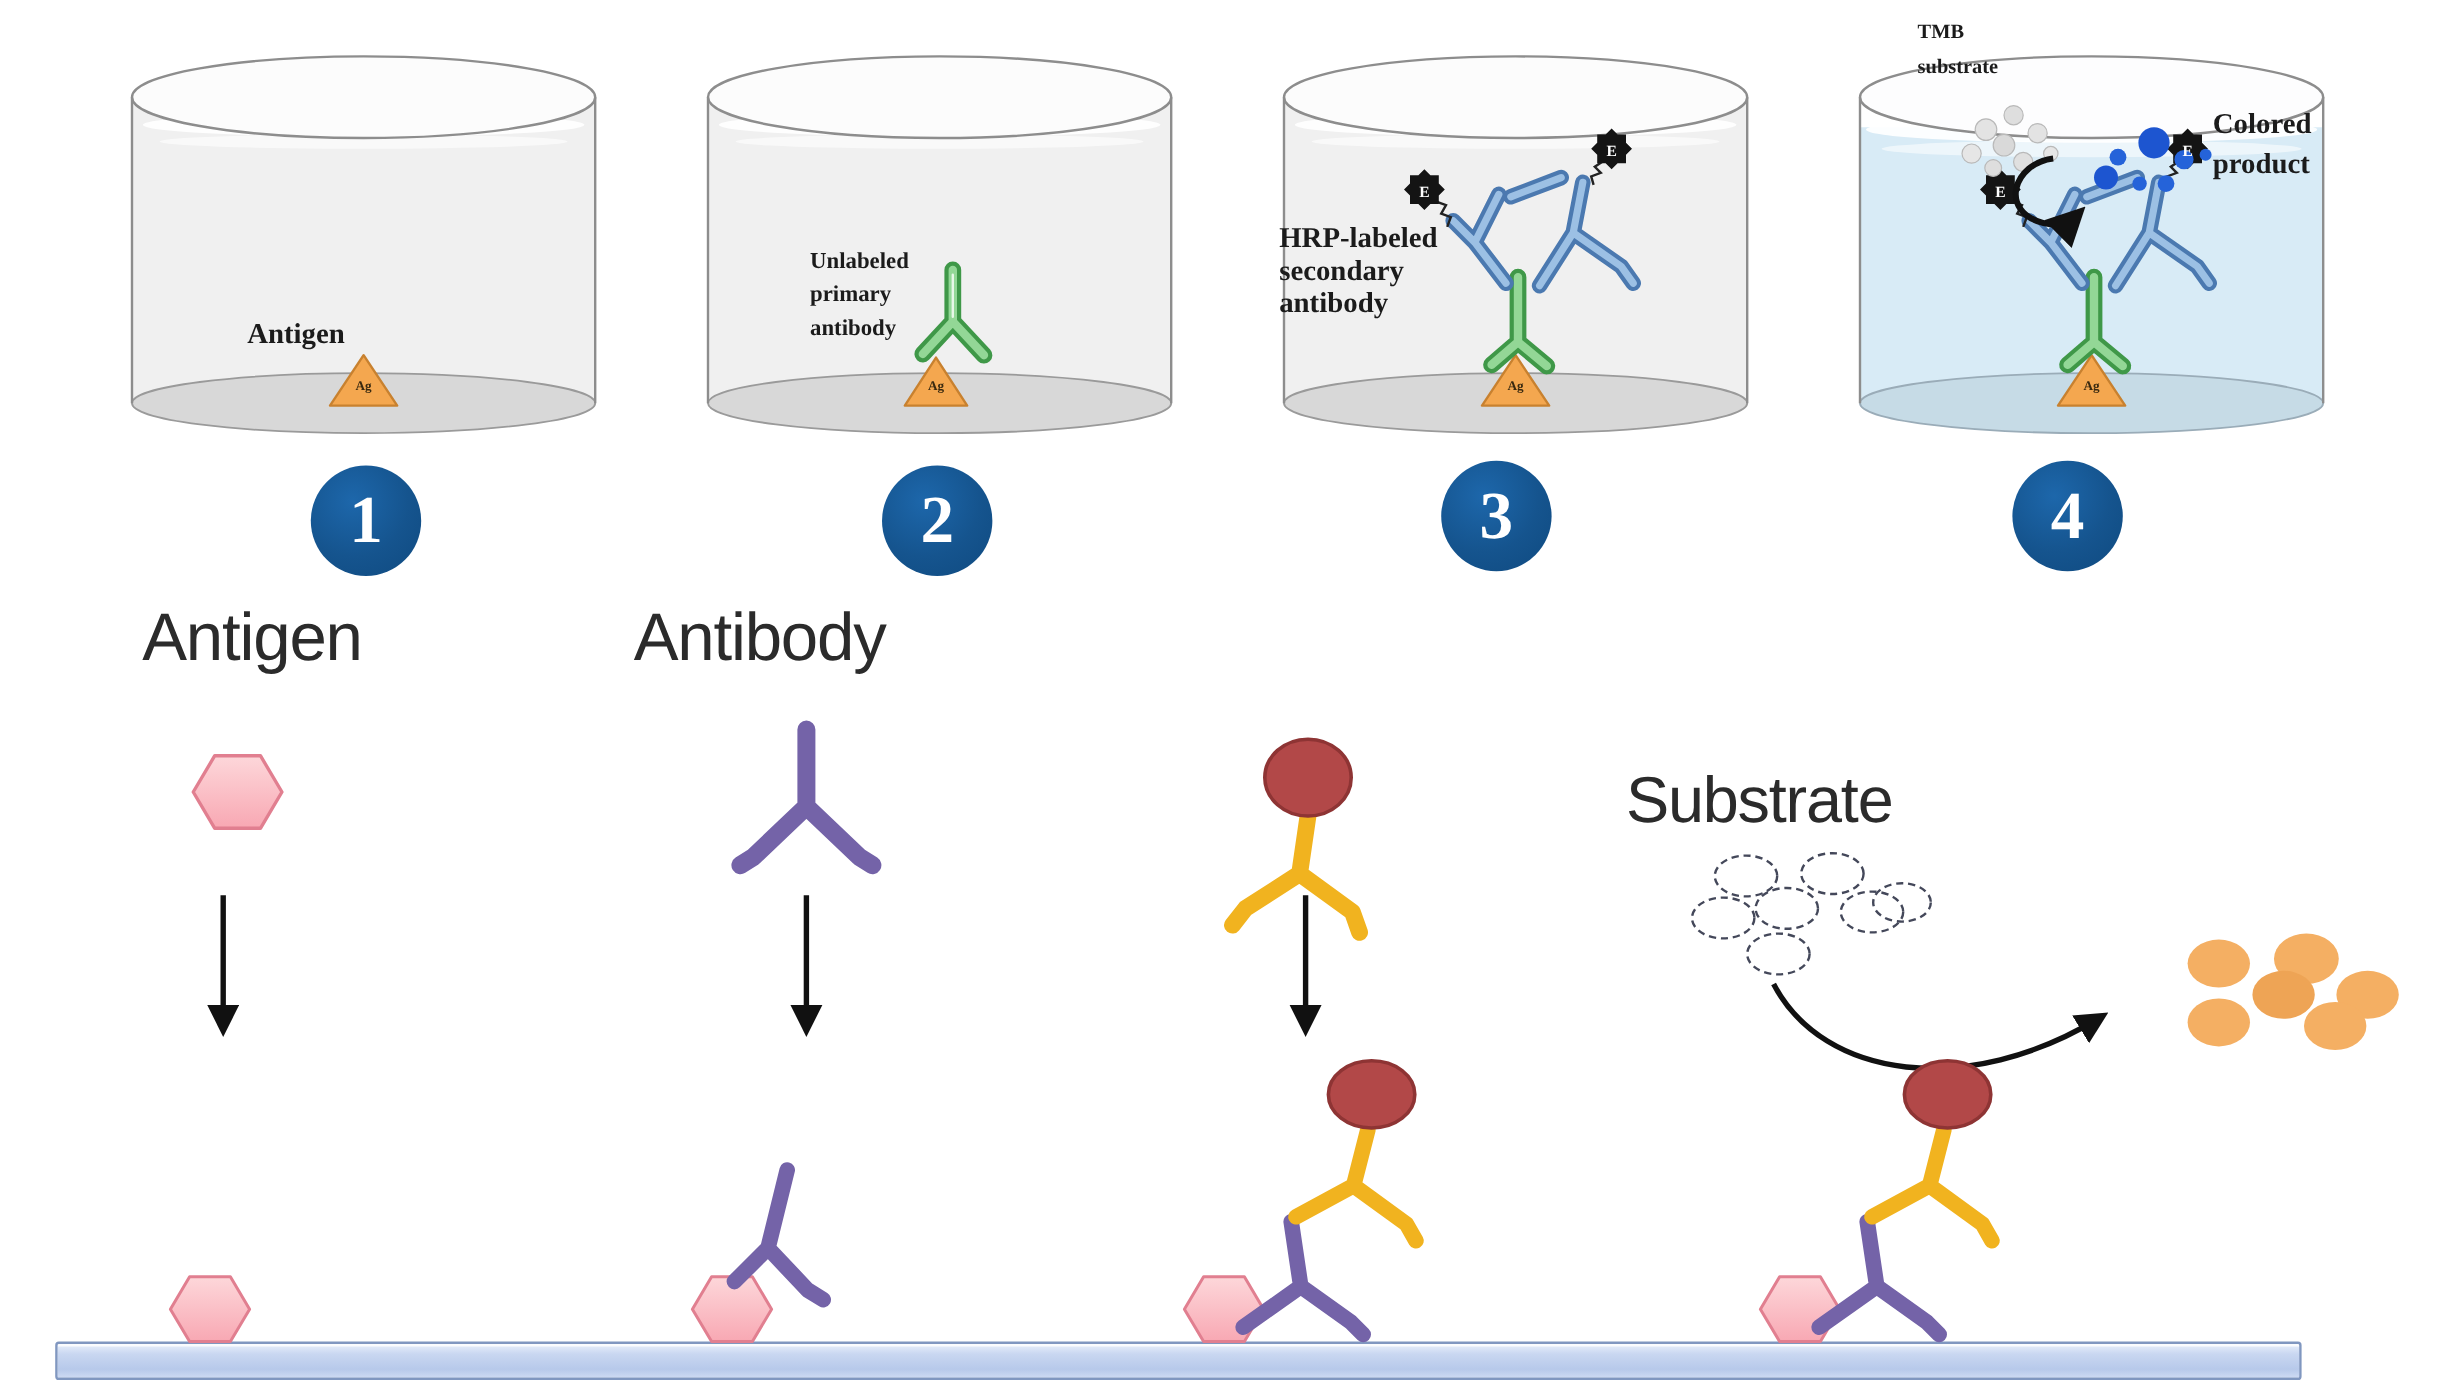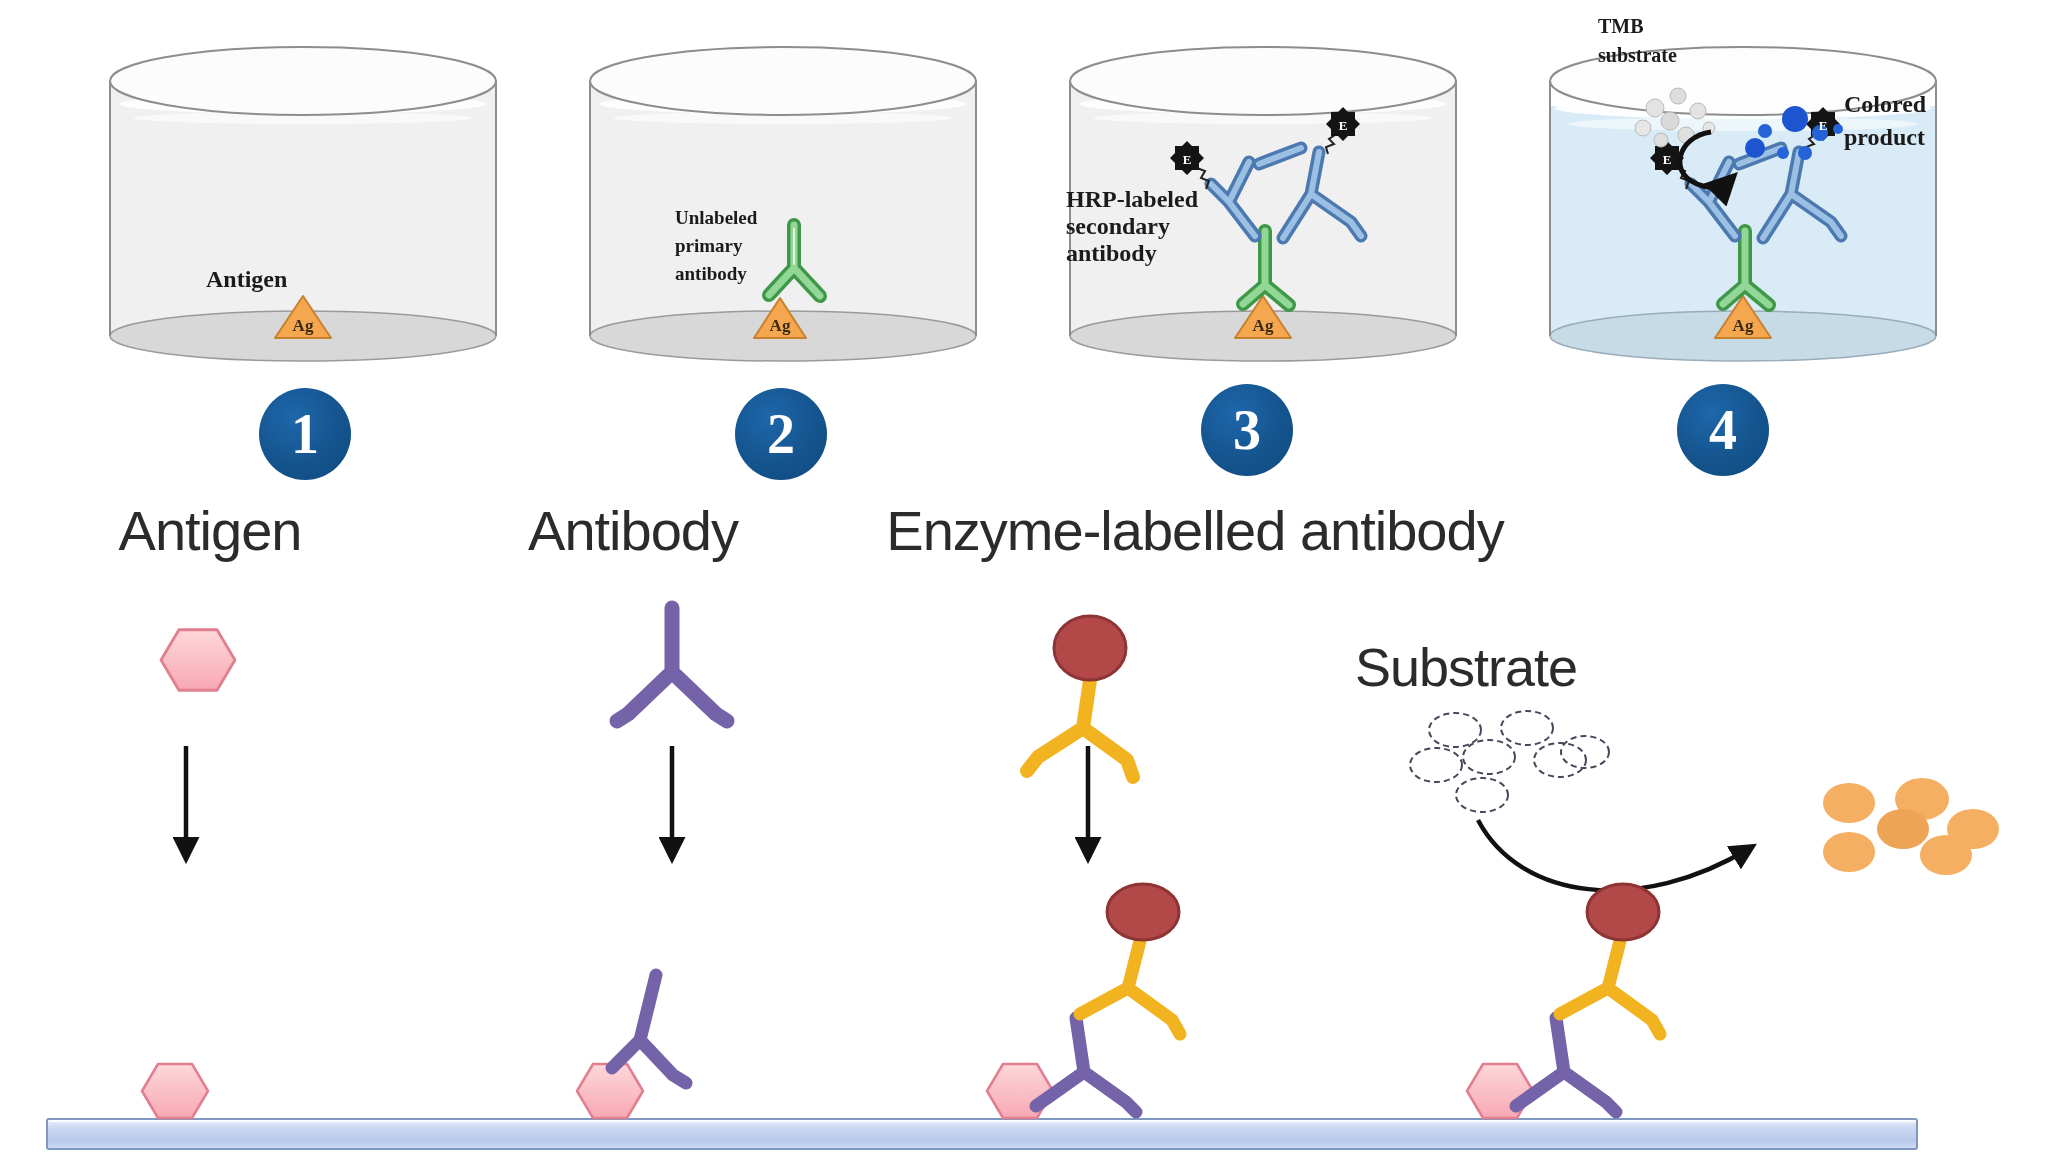--- a/index.html
+++ b/index.html
@@ -2,21 +2,21 @@
 <html><head>
 <meta charset="utf-8">
 <style>
   html,body{margin:0;padding:0;background:#ffffff;}
   #stage{position:relative;width:2048px;height:1152px;background:#ffffff;overflow:hidden;
          font-family:"Liberation Sans",sans-serif;}
   .well-svg{position:absolute;top:36px;width:400px;height:350px;}
   .serif-label{position:absolute;font-family:"Liberation Serif",serif;font-weight:bold;
                color:#1b1b1b;white-space:pre-line;}
   .ag-label{position:absolute;width:44px;text-align:center;font-family:"Liberation Serif",serif;
-            font-weight:bold;font-size:17px;color:#3a2a10;}
+            font-weight:bold;font-size:11px;color:#3a2a10;}
   .e-label{position:absolute;width:24px;text-align:center;font-family:"Liberation Serif",serif;
            font-weight:bold;font-size:13px;color:#ffffff;}
   .badge{position:absolute;width:92px;height:92px;border-radius:50%;
          background:radial-gradient(circle at 38% 32%, #1d67ab 0%, #15548e 55%, #0f4a80 100%);
          display:flex;align-items:center;justify-content:center;
          font-family:"Liberation Serif",serif;font-weight:bold;font-size:56px;color:#ffffff;}
   .big-label{position:absolute;transform:translateX(-50%);font-size:56px;color:#2b2b2b;
              letter-spacing:-1px;white-space:nowrap;}
   #plate{position:absolute;left:46px;top:1118px;width:1868px;height:28px;
          border:2px solid #8097c0;border-radius:3px;
@@ -131,21 +131,21 @@
     <path d="M168,96 C135,100 122,140 160,150 C172,153 181,150 188,143" stroke="#111111" stroke-width="5" fill="none" marker-end="url(#ah4)"></path>
   </svg>
 
   <div class="serif-label" style="left:206px;top:266px;font-size:24px">Antigen</div>
   <div class="serif-label" style="left:675px;top:204px;font-size:19px;line-height:28px">Unlabeled
 primary
 antibody</div>
   <div class="serif-label" style="left:1066px;top:186px;font-size:24px;line-height:27px">HRP-labeled
 secondary
 antibody</div>
-  <div class="serif-label" style="left:1598px;top:12px;font-size:20px;line-height:29px">TMB
+  <div class="serif-label" style="left:1598px;top:12px;font-size:17px;line-height:29px">TMB
 substrate</div>
   <div class="serif-label" style="left:1844px;top:88px;font-size:24px;line-height:33px">Colored
 product</div>
 
   <div class="ag-label" style="left:281px;top:316px">Ag</div>
   <div class="ag-label" style="left:758px;top:316px">Ag</div>
   <div class="ag-label" style="left:1241px;top:316px">Ag</div>
   <div class="ag-label" style="left:1721px;top:316px">Ag</div>
 
   <div class="e-label" style="left:1175px;top:152px">E</div>
@@ -153,21 +153,20 @@
   <div class="e-label" style="left:1655px;top:152px">E</div>
   <div class="e-label" style="left:1811px;top:118px">E</div>
 
   <div class="badge" style="left:259px;top:388px">1</div>
   <div class="badge" style="left:735px;top:388px">2</div>
   <div class="badge" style="left:1201px;top:384px">3</div>
   <div class="badge" style="left:1677px;top:384px">4</div>
 
   <div class="big-label" style="left:210px;top:498px">Antigen</div>
   <div class="big-label" style="left:633px;top:498px">Antibody</div>
-  <div class="big-label" style="left:1195px;top:498px">Enzyme-labelled antibody</div>
   <div class="big-label" style="left:1466px;top:636px;font-size:54px">Substrate</div>
 
   <div id="plate"></div>
 
   <svg id="overlay" viewBox="0 0 2048 1152">
     <defs>
       <linearGradient id="pinkgrad" x1="0" y1="0" x2="0" y2="1">
         <stop offset="0" stop-color="#fdd7da"></stop>
           <stop offset="1" stop-color="#f8a8b3"></stop>
       </linearGradient>

